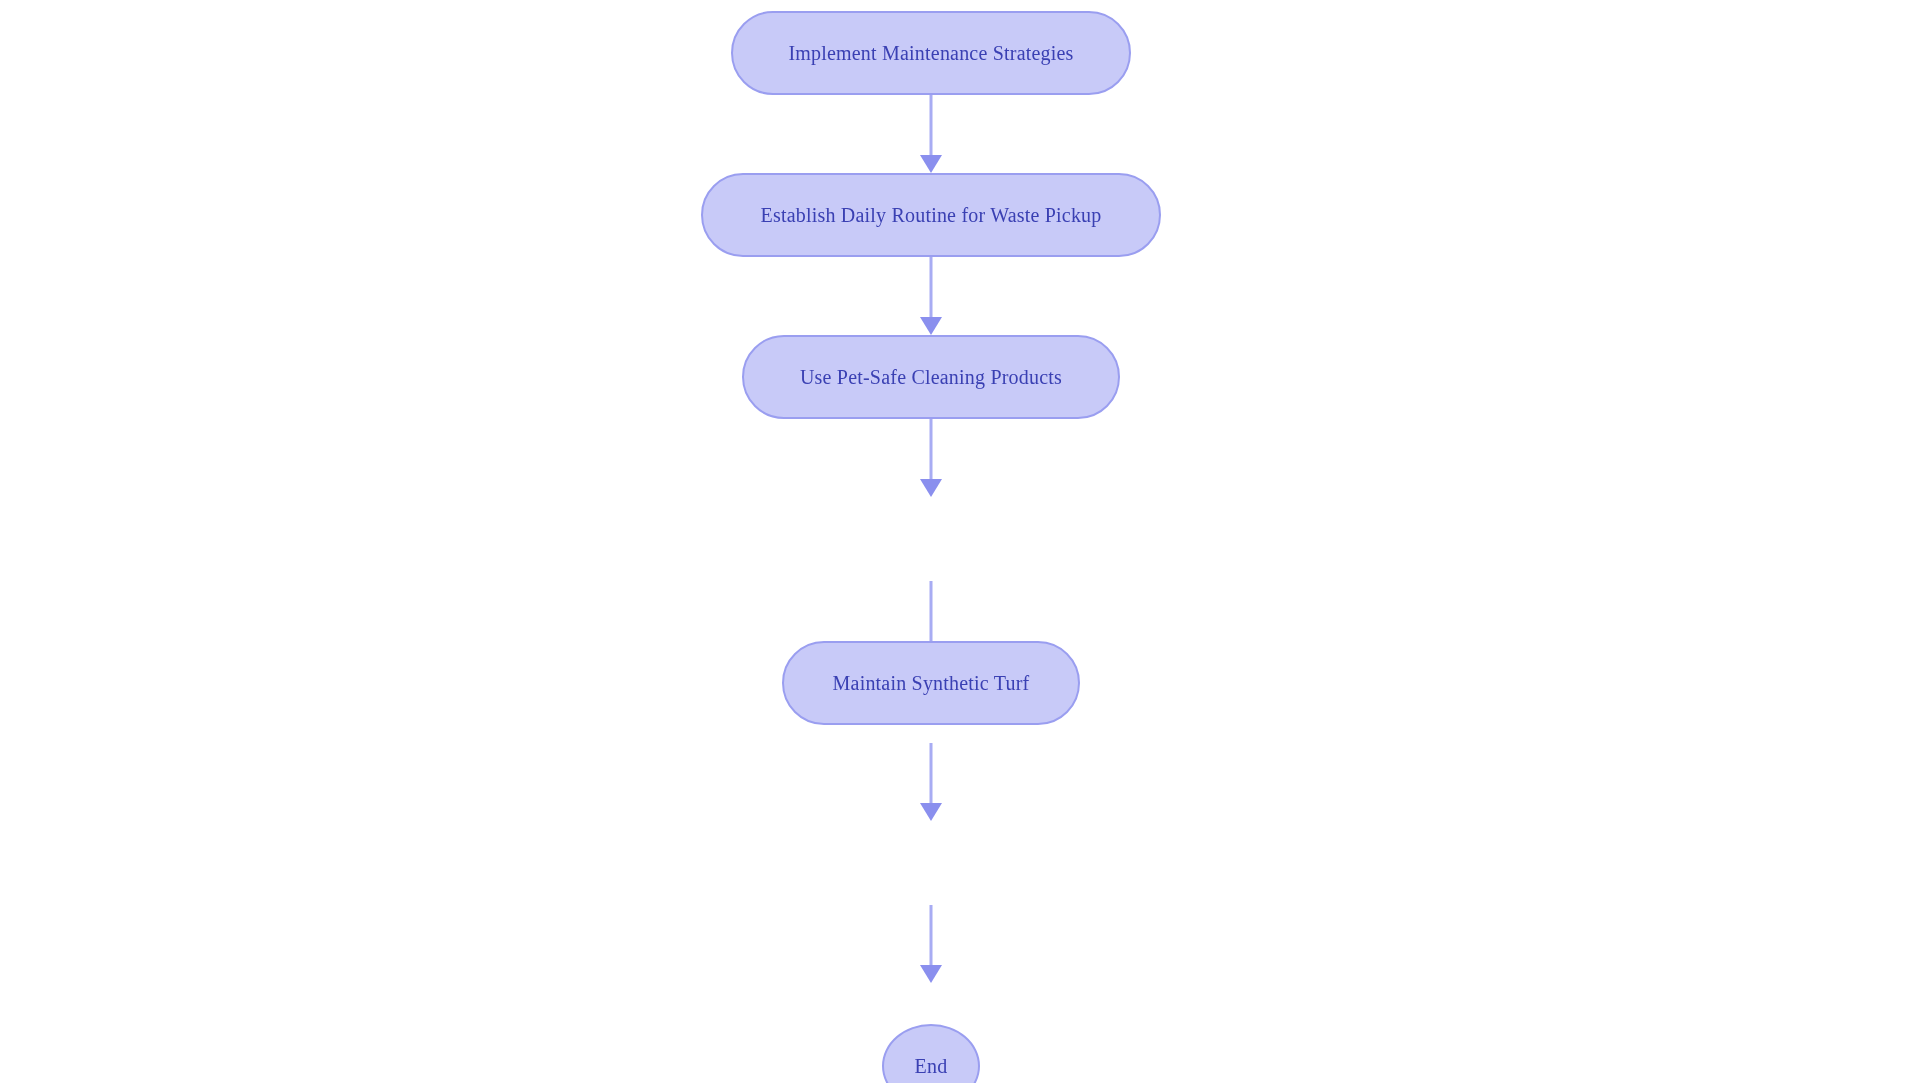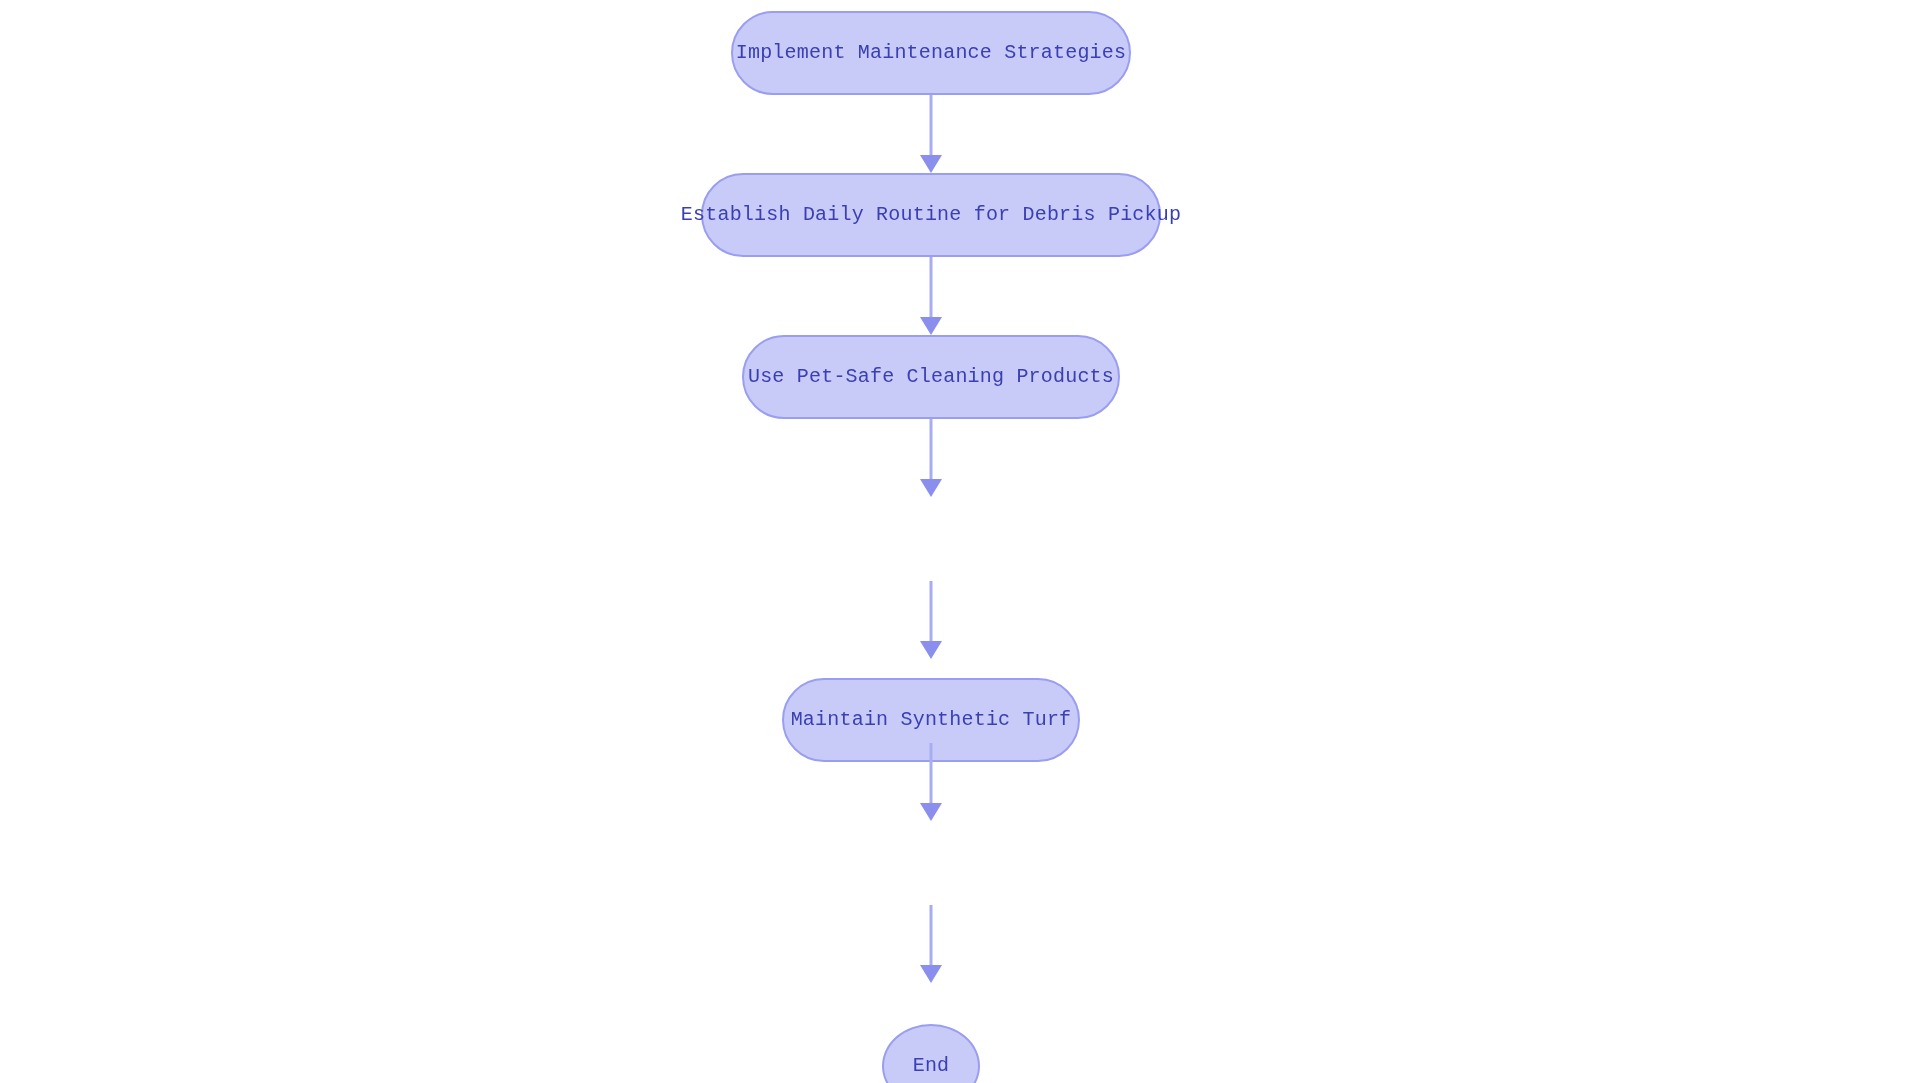--- a/index.html
+++ b/index.html
@@ -6,21 +6,21 @@
     margin: 0;
     padding: 0;
     background: #ffffff;
   }
   .canvas {
     position: relative;
     width: 1862px;
     height: 1083px;
     background: #ffffff;
     overflow: hidden;
-    font-family: Liberation Mono, monospace;
+    font-family: Liberation Serif, serif;
   }
   .node {
     position: absolute;
     left: 50%;
     transform: translateX(-50%);
     height: 84px;
     box-sizing: border-box;
     background: #c8caf8;
     border: 2px solid #9a9ef0;
     border-radius: 44px;
@@ -33,21 +33,21 @@
     color: #3a40b3;
     font-size: 20px;
     line-height: 1.2;
     letter-spacing: 0.2px;
     white-space: nowrap;
   }
   .n1 { top: 11px;  width: 400px; }
   .n2 { top: 173px; width: 460px; }
   .n3 { top: 335px; width: 378px; }
   .n4 { top: 497px; width: 318px; }
-  .n5 { top: 678px; width: 298px; }
+  .n5 { top: 641px; width: 298px; }
   .n6 { top: 821px; width: 226px; }
   .n7 { top: 1024px; width: 98px; border-radius: 50%; justify-content: center; }
 
   .arrow {
     position: absolute;
     left: 50%;
     transform: translateX(-50%);
     width: 22px;
     height: 78px;
   }
@@ -86,21 +86,21 @@
   <div class="node n1">
     <span class="node-label">Implement Maintenance Strategies</span>
   </div>
 
   <div class="arrow a1">
     <span class="shaft"></span>
     <span class="head"></span>
   </div>
 
   <div class="node n2">
-    <span class="node-label">Establish Daily Routine for Debris Pickup</span>
+    <span class="node-label">Establish Daily Routine for Waste Pickup</span>
   </div>
 
   <div class="arrow a2">
     <span class="shaft"></span>
     <span class="head"></span>
   </div>
 
   <div class="node n3">
     <span class="node-label">Use Pet-Safe Cleaning Products</span>
   </div>

